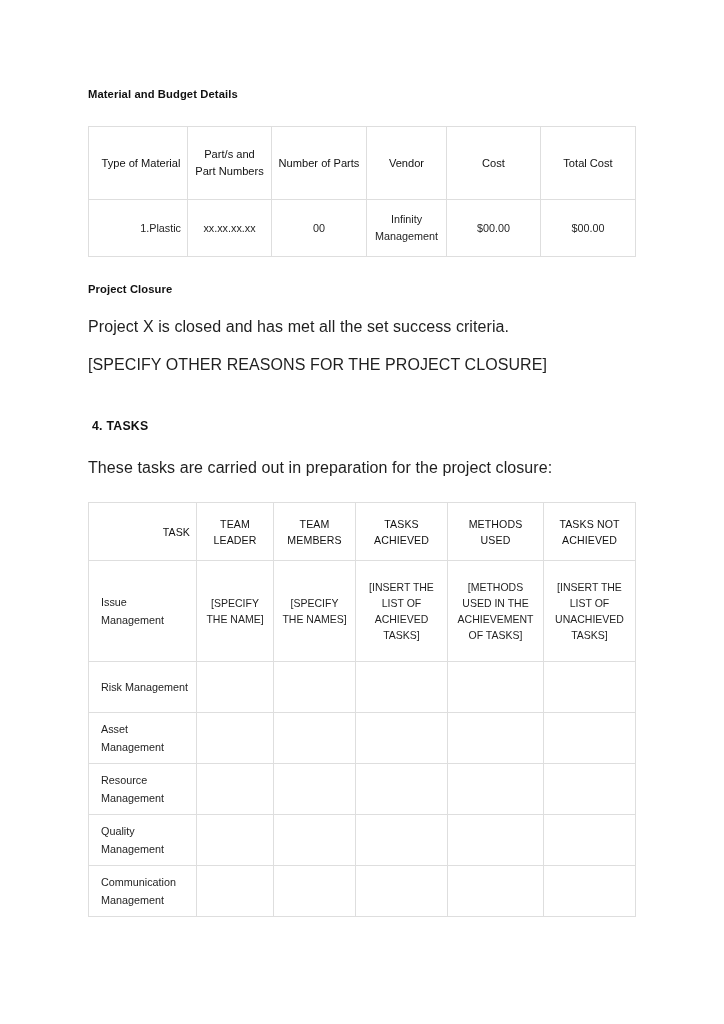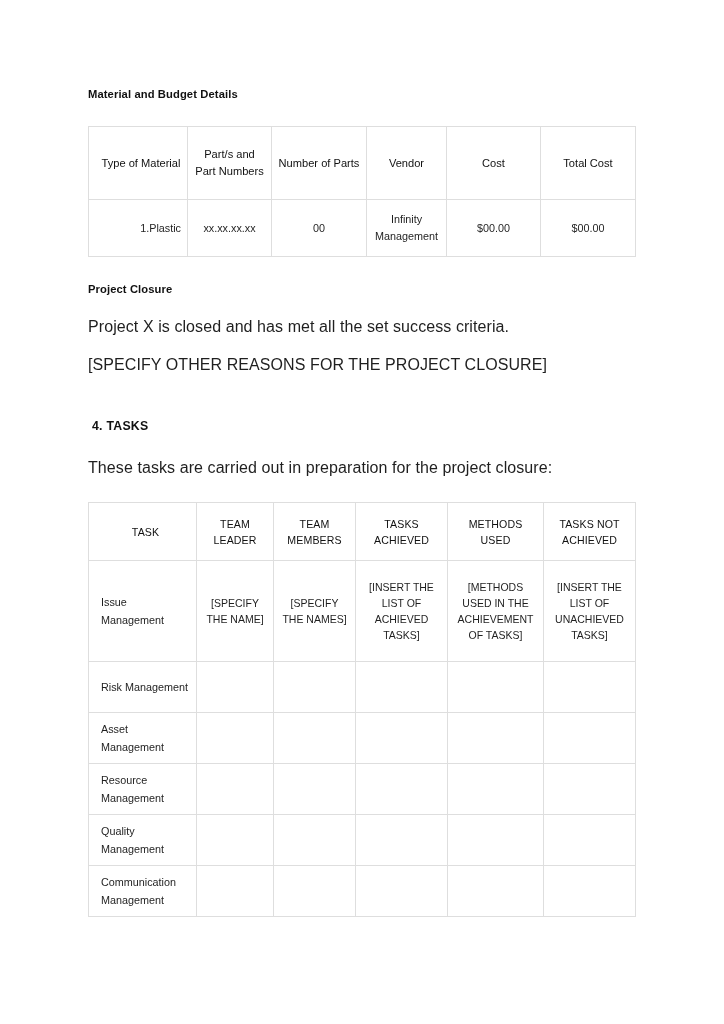--- a/index.html
+++ b/index.html
@@ -115,21 +115,21 @@
   .tbl-tasks th {
     text-align: center;
     font-size: 10.6px;
     font-weight: bold;
     line-height: 16px;
     letter-spacing: 0.01em;
     color: #111111;
     height: 45px;
   }
   .tbl-tasks th.col-task {
-    text-align: center;
+    text-align: right;
     padding-left: 12px;
   }
   .tbl-tasks td {
     text-align: center;
     font-size: 10.5px;
     line-height: 16px;
     color: #1f1f1f;
     vertical-align: middle;
   }
   .tbl-tasks td.cell-task {

